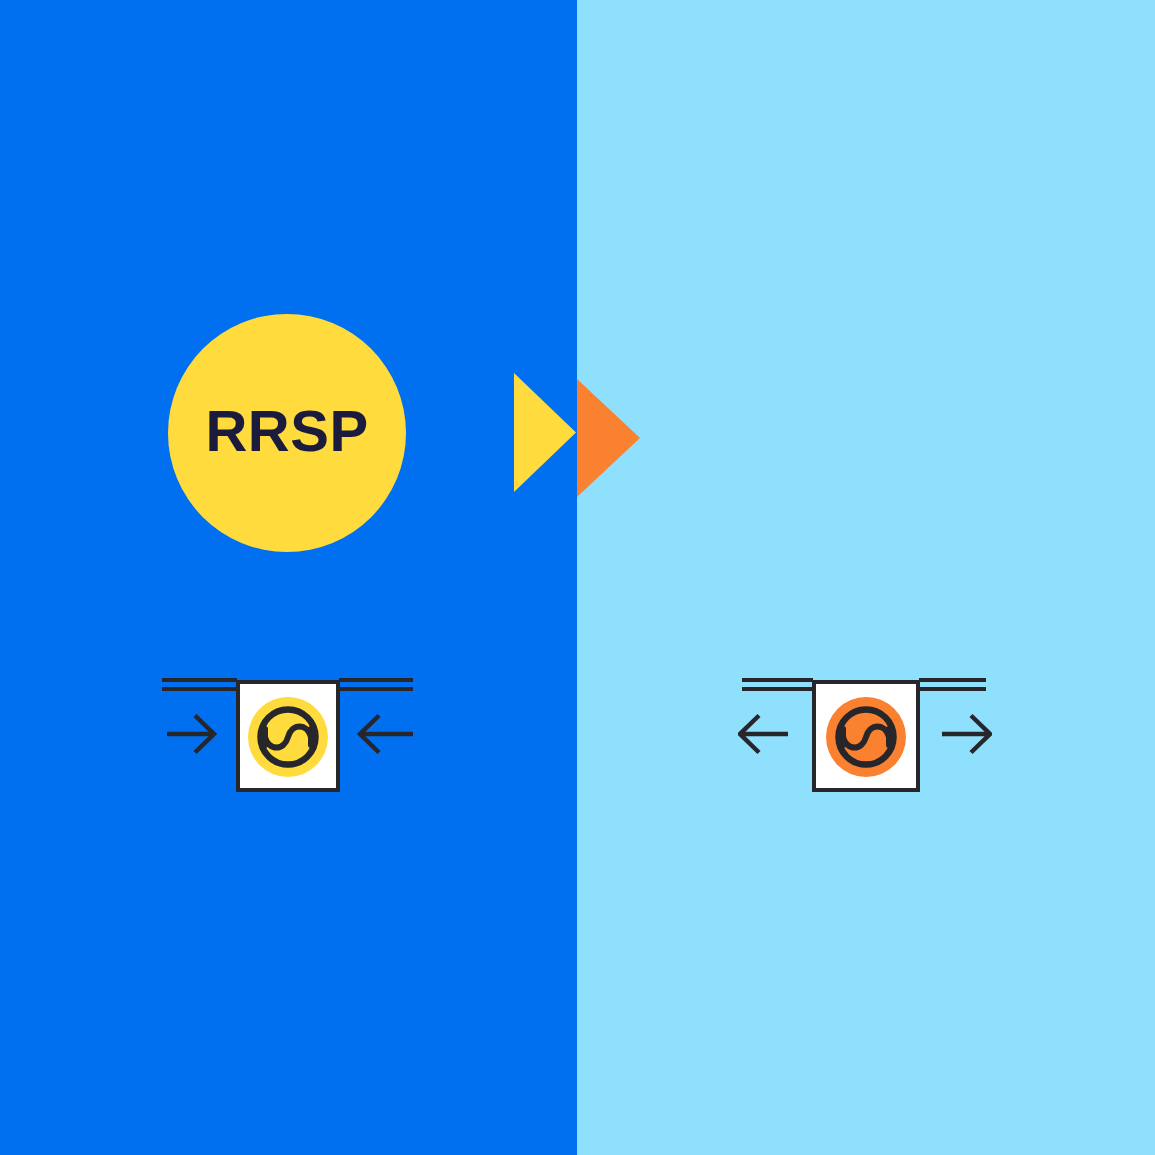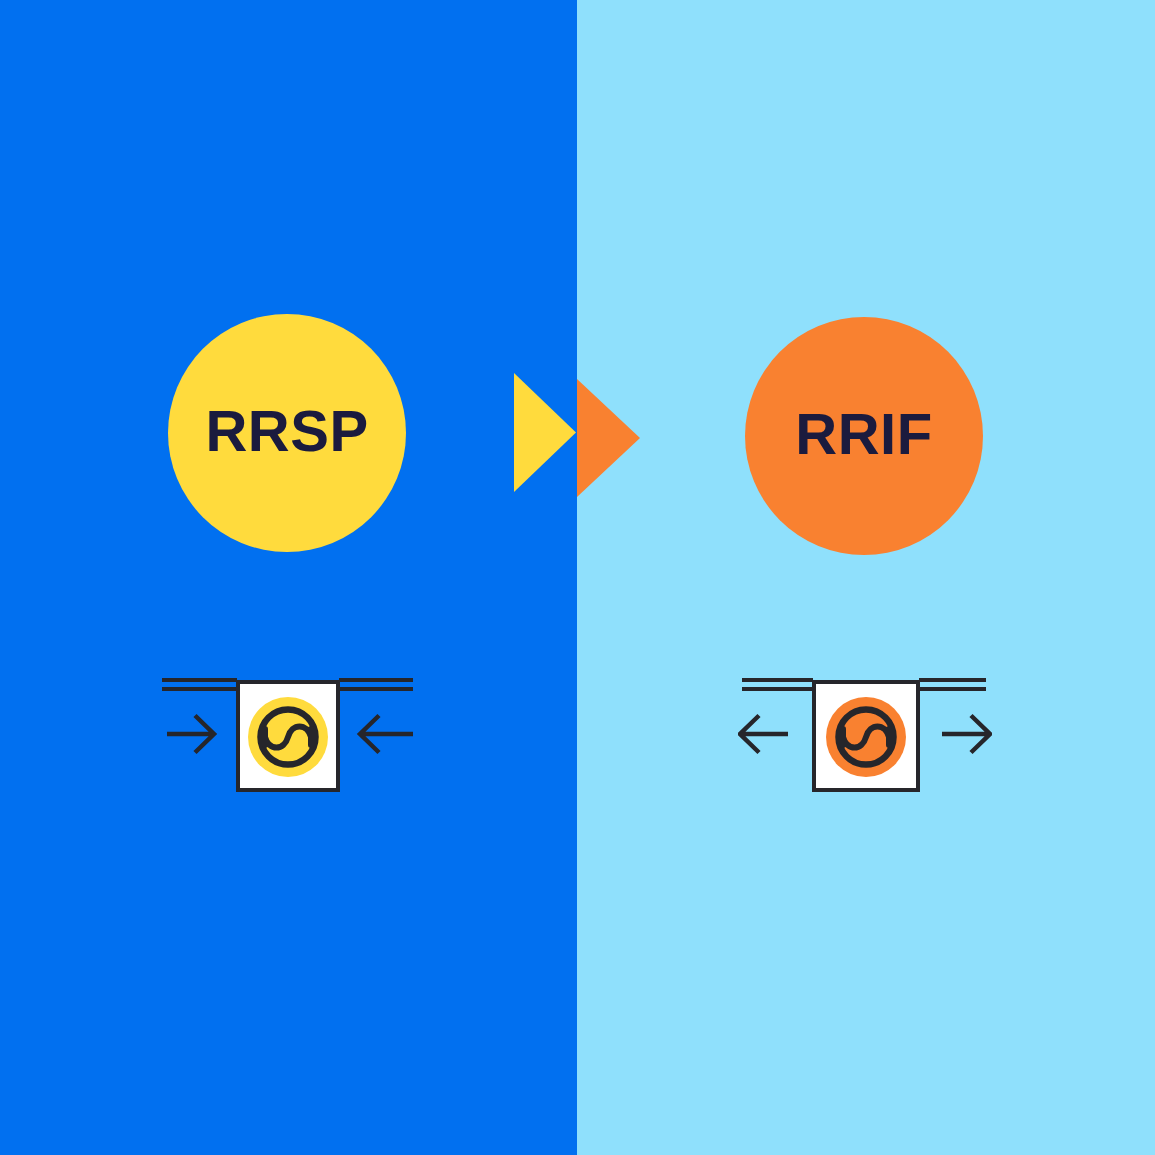--- a/index.html
+++ b/index.html
@@ -65,23 +65,20 @@
 
 <div class="canvas">
 
   <div class="half left"></div>
   <div class="half right"></div>
 
   <div class="badge rrsp">
     <span>RRSP</span>
   </div>
 
-  <div class="badge rrif">
-    <span>RRIF</span>
-  </div>
 
   <svg class="transition-arrows" viewBox="0 0 127 126" xmlns="http://www.w3.org/2000/svg">
     <polygon points="1,1 63,60.5 1,120" fill="#FFDB3D"></polygon>
     <polygon points="64,7 127,66 64,125" fill="#F98130"></polygon>
   </svg>
 
   <svg class="money-icon deposit" viewBox="0 0 252 126" xmlns="http://www.w3.org/2000/svg">
 
     <path class="ink-stroke" stroke-width="4" d="M0,10 H75 M177,10 H251 M0,19 H75 M177,19 H251"></path>
 

